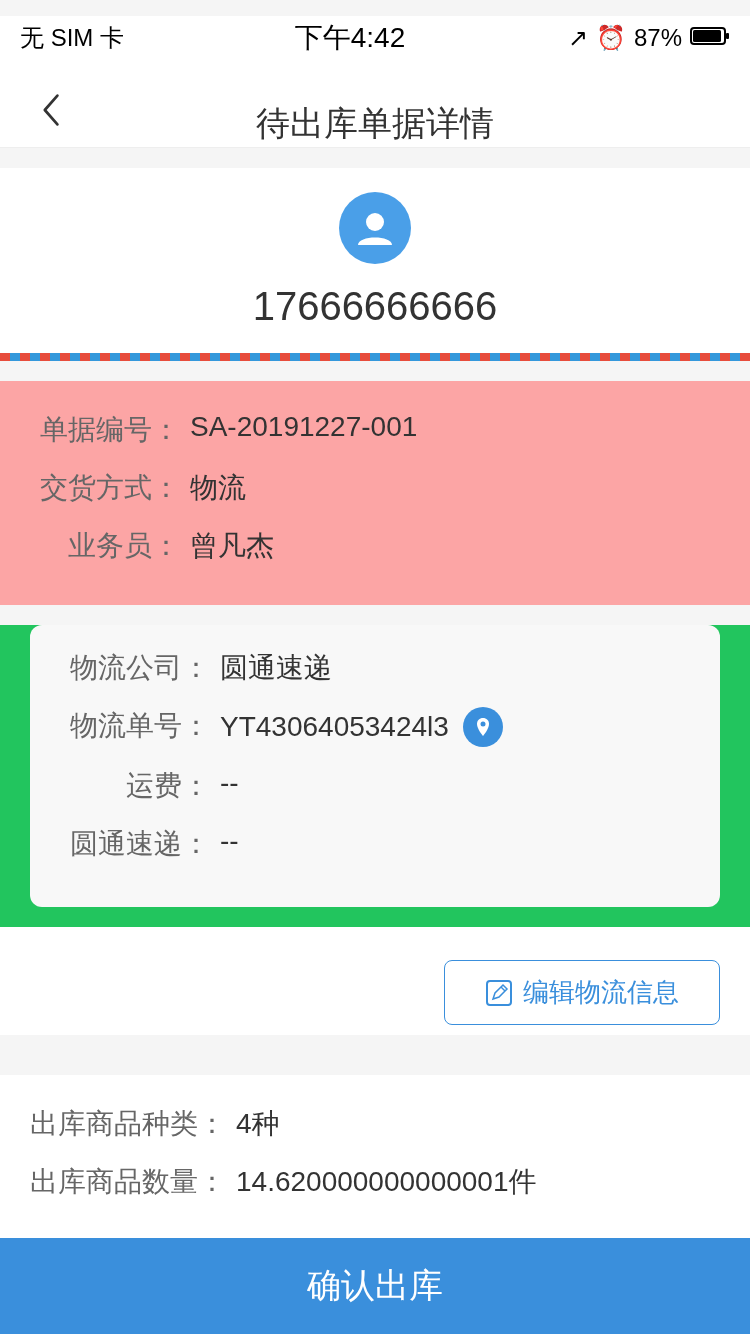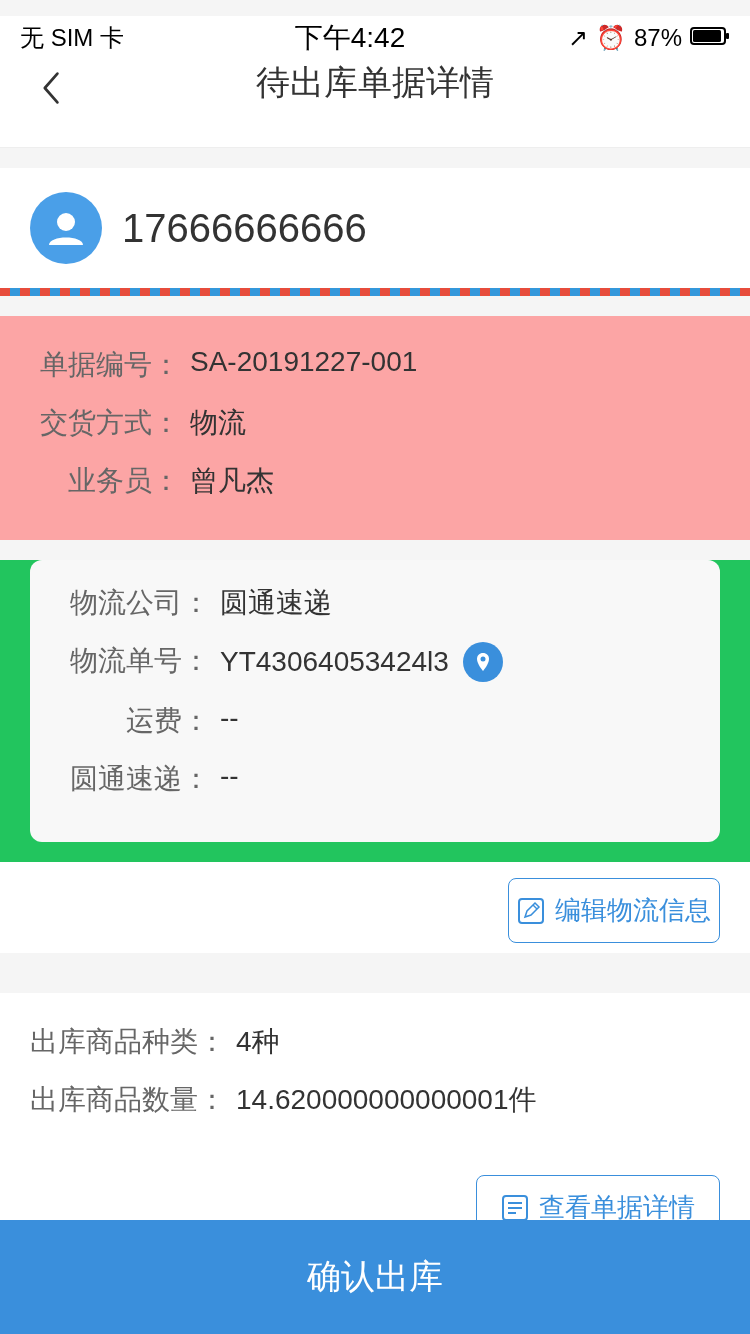--- a/index.html
+++ b/index.html
@@ -27,21 +27,21 @@
     }
     .status-left { display: flex; align-items: center; gap: 8px; }
     .status-center { font-size: 28px; font-weight: 500; }
     .status-right { display: flex; align-items: center; gap: 8px; font-size: 24px; }
 
     
     .nav-bar {
       height: 88px;
       background: #fff;
       display: flex;
-      align-items: flex-start;
+      align-items: flex-end;
       padding: 0 30px;
       border-bottom: 1px solid #eee;
       position: relative;
     }
     .back-btn {
       font-size: 36px;
       color: #333;
       cursor: pointer;
       padding: 10px;
     }
@@ -55,20 +55,21 @@
     }
 
     
     .user-header {
       background: #fff;
       padding: 24px 30px;
       display: flex;
       align-items: center;
       gap: 20px;
       margin-top: 20px;
+      flex-direction: column;
     }
     .avatar {
       width: 72px;
       height: 72px;
       border-radius: 50%;
       background: #4a9fe8;
       display: flex;
       align-items: center;
       justify-content: center;
     }
@@ -147,27 +148,28 @@
       display: flex;
       justify-content: flex-end;
       padding: 16px 30px 10px;
       background: #fff;
       margin-top: 0;
     }
     .edit-btn {
       border: 1.5px solid #3a8fdc;
       border-radius: 8px;
       color: #3a8fdc;
-      padding: 14px 8px;
+      padding: 14px 40px;
       font-size: 26px;
       display: flex;
       align-items: center;
       gap: 10px;
       cursor: pointer;
       background: #fff;
+      margin-top: 17px;
     }
 
     
     .goods-section {
       background: #fff;
       margin-top: 20px;
       padding: 30px 30px 20px;
     }
 
     
@@ -196,21 +198,21 @@
       flex: 1;
       min-height: 200px;
     }
 
     
     .confirm-btn {
       position: fixed;
       bottom: 0;
       left: 0;
       width: 750px;
-      height: 114px;
+      height: 96px;
       background: #3a8fdc;
       color: #fff;
       font-size: 34px;
       font-weight: 500;
       display: flex;
       align-items: center;
       justify-content: center;
       cursor: pointer;
     }
 

